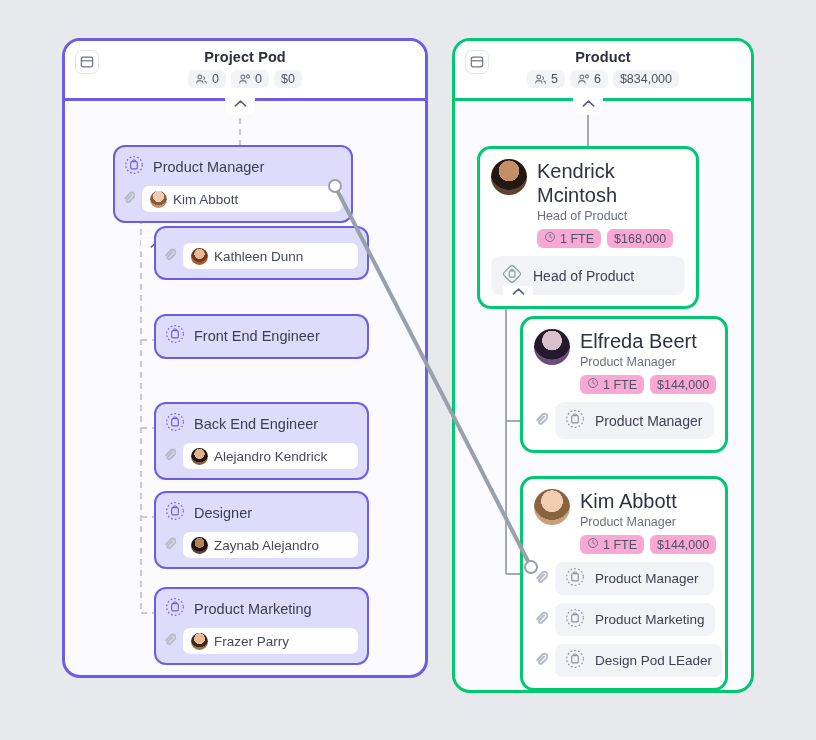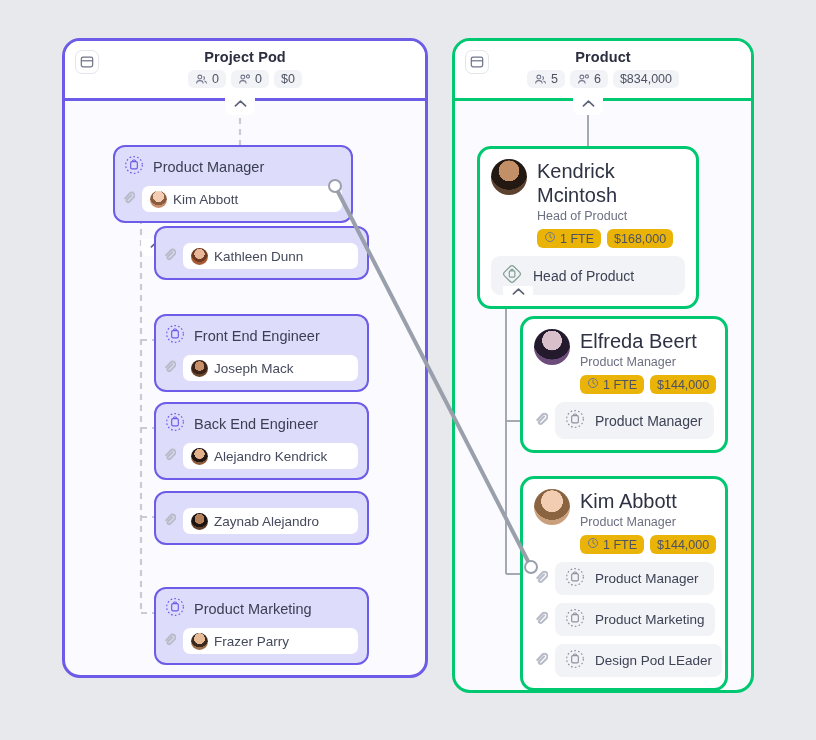--- a/index.html
+++ b/index.html
@@ -129,21 +129,21 @@
     border-radius: 14px;
     padding: 10px 11px 11px 11px;
     z-index: 10;
   }
   .person-top { display: flex; gap: 10px; align-items: flex-start; }
   .person-name { font-size: 20px; color: #2e3243; line-height: 1.2; }
   .person-role { font-size: 12.5px; color: #6b7081; margin-top: 2px; }
   .person-chips { display: flex; gap: 6px; margin-top: 6px; }
   .chip {
     display: flex; align-items: center; gap: 4px;
-    background: #eab308; border-radius: 6px;
+    background: #f9a8d4; border-radius: 6px;
     padding: 2px 7px; font-size: 12.5px; color: #4d5263;
     white-space: nowrap;
   }
   .role-pill-row {
     display: flex; align-items: center; gap: 7px;
     margin-top: 8px;
   }
   .role-pill {
     display: flex; align-items: center; gap: 10px;
     background: #f2f3f6;
@@ -266,31 +266,20 @@
       <div class="role-head">
         <span>
           <svg width="20" height="20" viewBox="0 0 24 24">
             <circle cx="12" cy="12" r="10" fill="none" stroke="#6c5ce7" stroke-width="1.4" stroke-dasharray="2 2.6"></circle>
             <rect x="8" y="8" width="8" height="8.6" rx="1.6" fill="none" stroke="#6c5ce7" stroke-width="1.4"></rect>
             <path d="M10.2 8V7.1a1.1 1.1 0 0 1 1.1-1.1h1.4a1.1 1.1 0 0 1 1.1 1.1V8" fill="none" stroke="#6c5ce7" stroke-width="1.3"></path>
           </svg>
         </span>
         <span class="role-name">Front End Engineer</span>
       </div>
-      <div class="role-assignee">
-        <span class="clip" style="position:absolute;margin-left:-28px;">
-          <svg width="13" height="13" viewBox="0 0 16 16">
-            <path d="M11.5 5.2 6.2 10.5a1.9 1.9 0 1 0 2.7 2.7l5.3-5.3a3.4 3.4 0 1 0-4.8-4.8L3.8 9.1" fill="none" stroke="#b8bcc9" stroke-width="2.4" stroke-linecap="round"></path>
-          </svg>
-        </span>
-        <span class="assignee-wrap">
-          <span class="avatar sm" style="background:radial-gradient(circle at 50% 36%, #c79068 0 34%, #3a2317 35% 60%, #6b4429 61%);"></span>
-          <span class="assignee-name">Joseph Mack</span>
-        </span>
-      </div>
     </div>
 
     <div class="role-card" style="left:89px; top:361px; width:215px;">
       <div class="role-head">
         <span>
           <svg width="20" height="20" viewBox="0 0 24 24">
             <circle cx="12" cy="12" r="10" fill="none" stroke="#6c5ce7" stroke-width="1.4" stroke-dasharray="2 2.6"></circle>
             <rect x="8" y="8" width="8" height="8.6" rx="1.6" fill="none" stroke="#6c5ce7" stroke-width="1.4"></rect>
             <path d="M10.2 8V7.1a1.1 1.1 0 0 1 1.1-1.1h1.4a1.1 1.1 0 0 1 1.1 1.1V8" fill="none" stroke="#6c5ce7" stroke-width="1.3"></path>
           </svg>
@@ -304,20 +293,30 @@
           </svg>
         </span>
         <span class="assignee-wrap">
           <span class="avatar sm" style="background:radial-gradient(circle at 50% 34%, #e3b08c 0 36%, #241713 37% 60%, #8d5a3a 61%);"></span>
           <span class="assignee-name">Alejandro Kendrick</span>
         </span>
       </div>
     </div>
 
     <div class="role-card" style="left:89px; top:450px; width:215px;">
+      <div class="role-head">
+        <span>
+          <svg width="20" height="20" viewBox="0 0 24 24">
+            <circle cx="12" cy="12" r="10" fill="none" stroke="#6c5ce7" stroke-width="1.4" stroke-dasharray="2 2.6"></circle>
+            <rect x="8" y="8" width="8" height="8.6" rx="1.6" fill="none" stroke="#6c5ce7" stroke-width="1.4"></rect>
+            <path d="M10.2 8V7.1a1.1 1.1 0 0 1 1.1-1.1h1.4a1.1 1.1 0 0 1 1.1 1.1V8" fill="none" stroke="#6c5ce7" stroke-width="1.3"></path>
+          </svg>
+        </span>
+        <span class="role-name">Designer</span>
+      </div>
       <div class="role-assignee">
         <span class="clip" style="position:absolute;margin-left:-28px;">
           <svg width="13" height="13" viewBox="0 0 16 16">
             <path d="M11.5 5.2 6.2 10.5a1.9 1.9 0 1 0 2.7 2.7l5.3-5.3a3.4 3.4 0 1 0-4.8-4.8L3.8 9.1" fill="none" stroke="#b8bcc9" stroke-width="2.4" stroke-linecap="round"></path>
           </svg>
         </span>
         <span class="assignee-wrap">
           <span class="avatar sm" style="background:radial-gradient(circle at 50% 35%, #b4805a 0 35%, #1d1411 36% 60%, #5d3e2b 61%);"></span>
           <span class="assignee-name">Zaynab Alejandro</span>
         </span>

